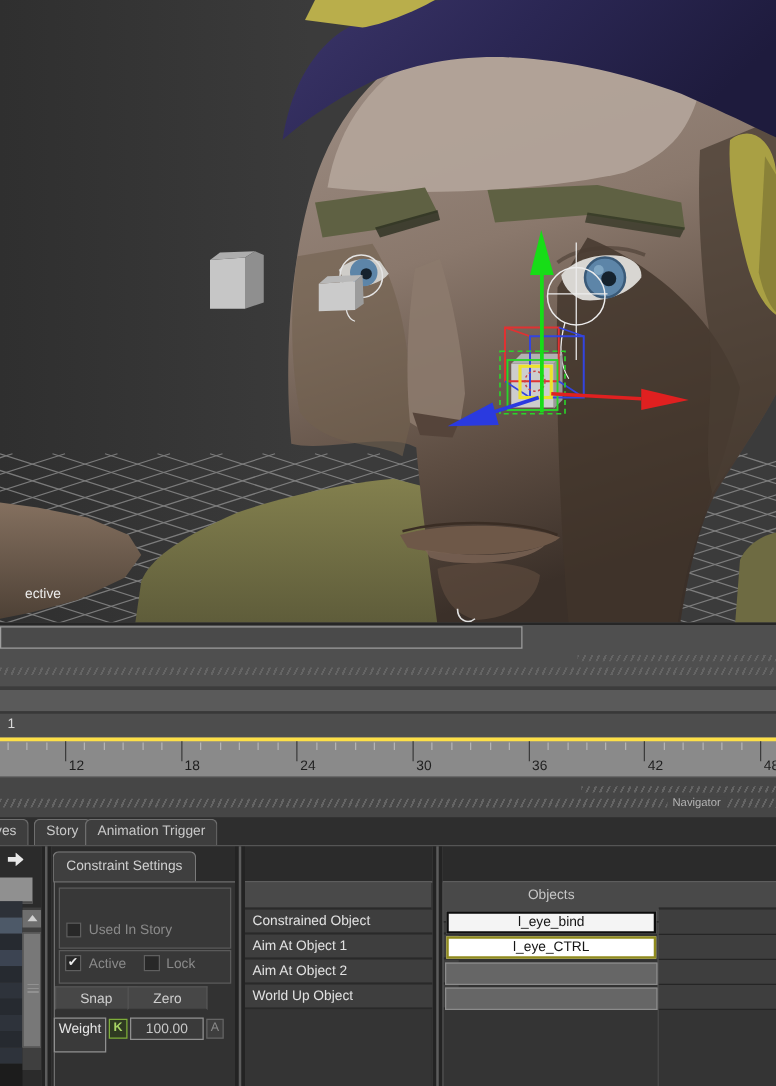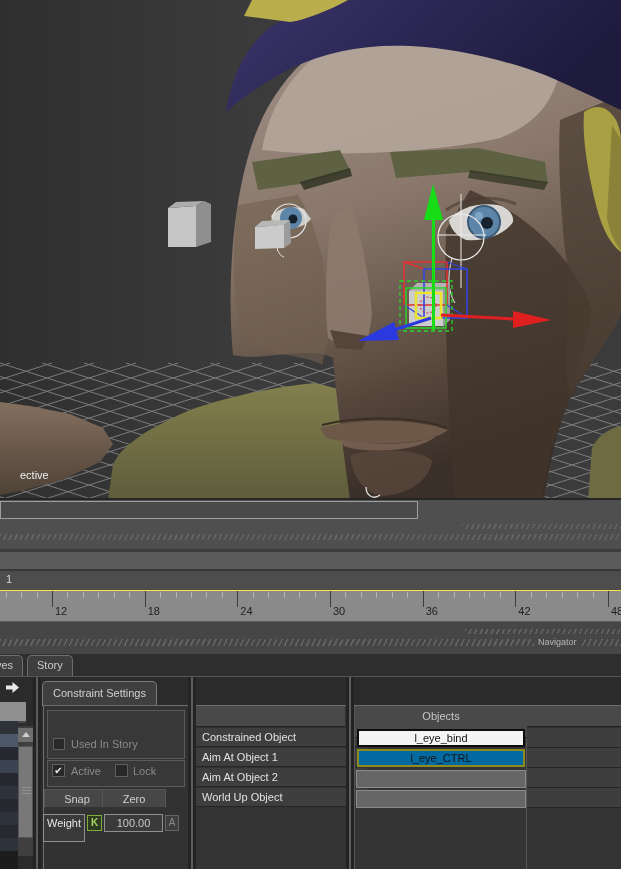--- a/index.html
+++ b/index.html
@@ -239,21 +239,21 @@
 
   <div class="abs" style="left:0;top:498px;width:621px;height:54px;background:#4f4f4f;border-top:2px solid #262626;box-sizing:border-box;"></div>
   <div class="abs" style="left:0;top:501px;width:418px;height:18px;background:#4a4a4a;border:1px solid #9e9e9e;box-sizing:border-box;"></div>
   <div class="abs hatch" style="left:462px;top:524px;width:159px;height:5px;"></div>
   <div class="abs hatch" style="left:0;top:534px;width:621px;height:6px;"></div>
 
   <div class="abs" style="left:0;top:549px;width:621px;height:20px;background:#5a5a5a;border-top:3px solid #3c3c3c;box-sizing:border-box;"></div>
   <div class="abs" style="left:0;top:569px;width:621px;height:21px;background:#4d4d4d;border-top:2px solid #383838;box-sizing:border-box;">
     <span style="position:absolute;left:6px;top:2px;color:#d8d8d8;font-size:11px;">1</span>
   </div>
-  <div class="abs" id="ruler" style="left:0;top:590px;width:621px;height:32px;background:#8a8a8a;border-top:1px solid #fde047;border-bottom:1px solid #5f5f5f;box-sizing:border-box;">
+  <div class="abs" id="ruler" style="left:0;top:590px;width:621px;height:32px;background:#8a8a8a;border-top:3px solid #fde047;border-bottom:1px solid #5f5f5f;box-sizing:border-box;">
       <div class="tick minor" style="left: 5.7px;"></div>
       <div class="tick minor" style="left: 21.1px;"></div>
       <div class="tick minor" style="left: 36.6px;"></div>
       <div class="tick major" style="left: 52px;"></div>
       <div class="ruler-label" style="left: 55px;">12</div>
       <div class="tick minor" style="left: 67.4px;"></div>
       <div class="tick minor" style="left: 82.9px;"></div>
       <div class="tick minor" style="left: 98.3px;"></div>
       <div class="tick minor" style="left: 113.8px;"></div>
       <div class="tick minor" style="left: 129.2px;"></div>
@@ -297,20 +297,21 @@
     </div>
 
   <div class="abs" style="left:0;top:622px;width:621px;height:32px;background:#464646;"></div>
   <div class="abs hatch" style="left:465px;top:629px;width:156px;height:5px;"></div>
   <div class="abs hatch" style="left:0;top:639px;width:621px;height:7px;"></div>
   <span class="abs" style="left:534px;top:637px;background:#464646;padding:0 4px;color:#b5b5b5;font-size:9px;">Navigator</span>
 
   <div class="abs" style="left:0;top:654px;width:621px;height:22px;background:#2e2e2e;">
     <div class="tab" style="left:-14px;">ves</div>
     <div class="tab" style="left:27px;">Story</div>
+    <div class="tab" style="left:68px;">Animation Trigger</div>
   </div>
   <div class="abs" style="left:0;top:676px;width:621px;height:1px;background:#555;"></div>
 
   <div class="abs" style="left:6px;top:681px;width:13px;height:13px;background:#e8e8e8;
        clip-path:polygon(0 35%,50% 35%,50% 8%,100% 50%,50% 92%,50% 65%,0 65%);"></div>
   <div class="abs" style="left:0;top:702px;width:26px;height:19px;background:#909090;border-bottom:2px solid #4a4a4a;"></div>
   <div id="treeRows">
       <div class="tree-row" style="top: 721px; background: rgb(45, 49, 56);"></div>
       <div class="tree-row" style="top: 734px; background: rgb(77, 89, 104);"></div>
       <div class="tree-row" style="top: 747px; background: rgb(38, 42, 48);"></div>
@@ -372,21 +373,21 @@
   <div class="abs" style="left:196px;top:808px;width:149px;height:61px;background:#343434;"></div>
 
   <div class="abs vsplit" style="left:346px;top:677px;height:192px;"></div>
 
   <div class="abs" style="left:354px;top:706px;width:1px;height:163px;background:#565656;"></div>
   <div class="abs" style="left:526px;top:706px;width:1px;height:163px;background:#565656;"></div>
   <div class="abs colhdr" style="left:355px;top:706px;width:172px;height:32px;text-align:center;">Objects</div>
   <div class="abs" style="left:355px;top:808px;width:171px;height:61px;background:#343434;"></div>
   <div id="objFields">
       <div class="obj-field" style="top: 729px; background: rgb(244, 244, 244); border: 2px solid rgb(13, 13, 13);">l_eye_bind</div>
-      <div class="obj-field" style="top: 749px; background: #0369a1; border: 2px solid rgb(143, 138, 30);">l_eye_CTRL</div>
+      <div class="obj-field" style="top: 749px; background: #ffffff; border: 2px solid rgb(143, 138, 30);">l_eye_CTRL</div>
       <div class="obj-field" style="top: 770px; background: rgb(102, 102, 102); border: 1px solid rgb(139, 139, 139); left: 356px; width: 170px;"></div>
       <div class="obj-field" style="top: 790px; background: rgb(102, 102, 102); border: 1px solid rgb(139, 139, 139); left: 356px; width: 170px;"></div>
     </div>
 
   <div class="abs colhdr" style="left:527px;top:706px;width:94px;height:21px;"></div>
   <div id="rightRows">
       <div class="rrow" style="top: 728px;"></div>
       <div class="rrow" style="top: 748px;"></div>
       <div class="rrow" style="top: 768px;"></div>
       <div class="rrow" style="top: 788px;"></div>

